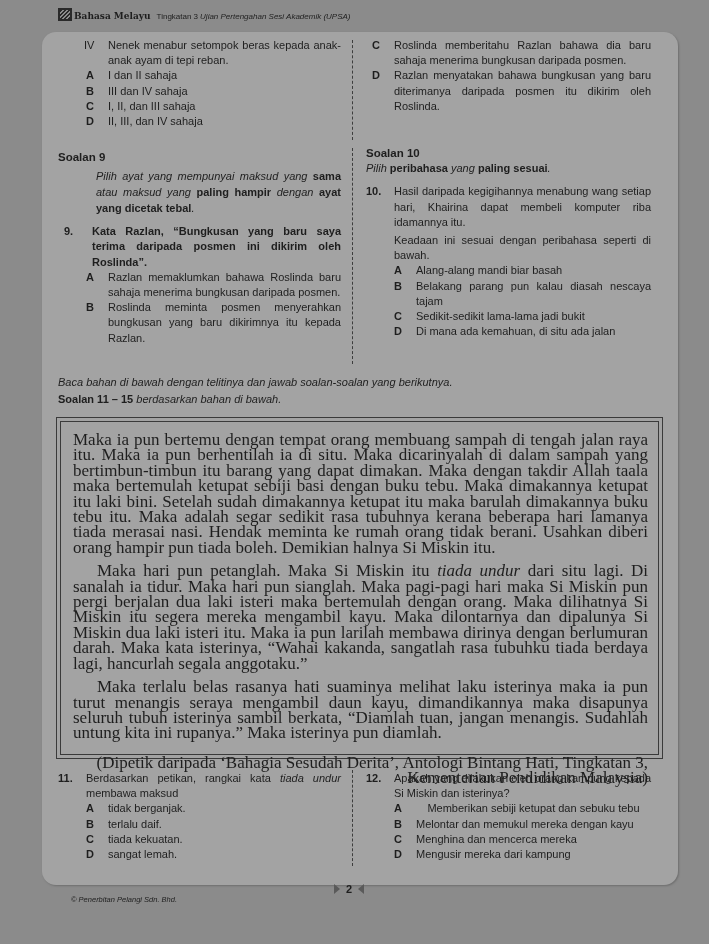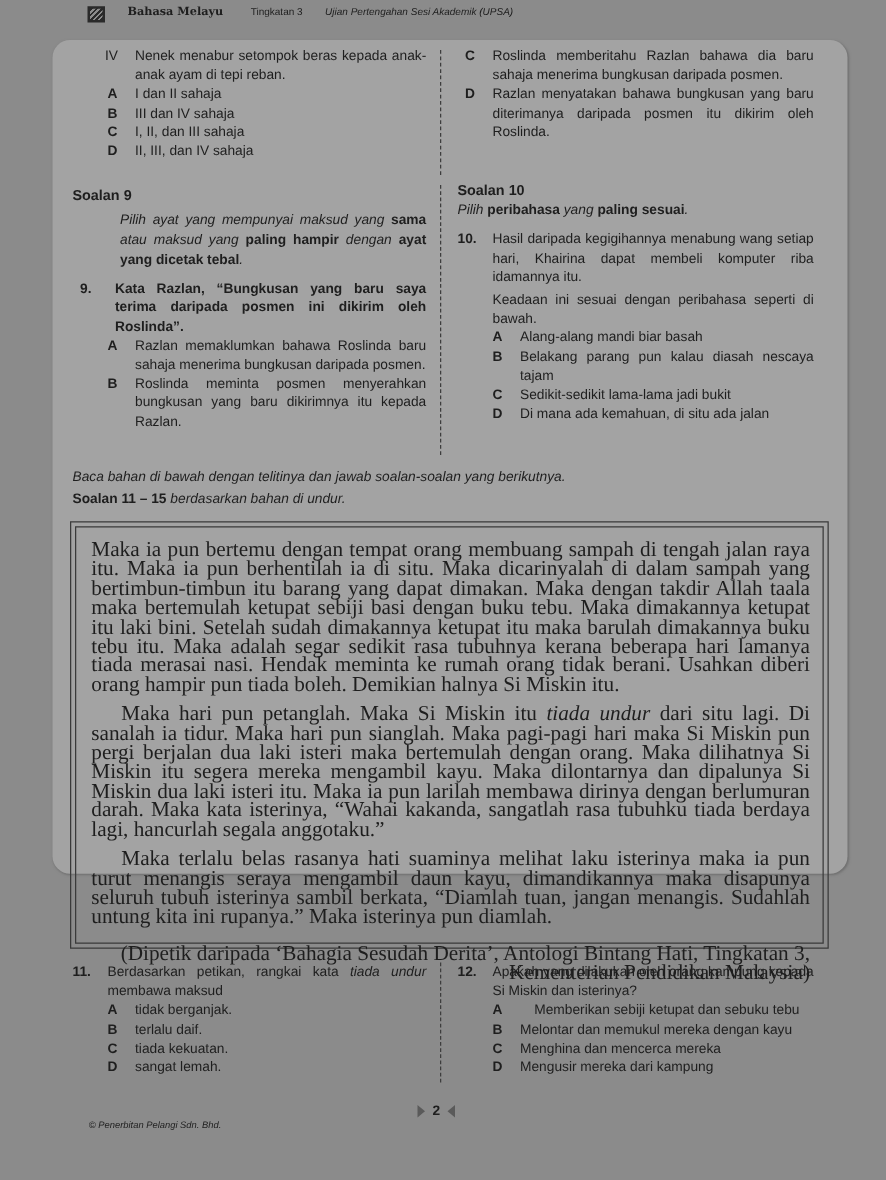--- a/index.html
+++ b/index.html
@@ -1,25 +1,25 @@
 <!DOCTYPE html>
 <html><head>
 <meta charset="utf-8">
 <style>
   html, body { margin:0; padding:0; }
   body { width:709px; height:944px; background:#8b8b8b; position:relative; overflow:hidden;
          font-family:"Liberation Sans", sans-serif; color:#1e1e1e; }
-  .header { position:absolute; left:58px; top:5px; height:16px; display:flex; align-items:flex-start; gap:18px; font-size:8.5px;margin-left:12px; }
+  .header { position:absolute; left:58px; top:5px; height:16px; display:flex; align-items:flex-end; gap:2px; font-size:8.5px; }
   .logo { width:14px; height:13px; background:#2a2a2a; position:relative; display:inline-block; }
   .logo::after { content:""; position:absolute; left:2px; top:2px; width:10px; height:9px;
      background:repeating-linear-gradient(135deg,#2a2a2a 0 1.5px,#8b8b8b 1.5px 3px); }
   .h-subject { font-family:"DejaVu Serif", serif; font-weight:bold; font-size:9px; margin-right:4px;}
   .h-level { font-size:8px; }
   .h-exam { font-style:italic; font-size:8px; }
-  .card { position:absolute; left:42px; top:32px; width:636px; height:667px; background:#a3a3a3;
+  .card { position:absolute; left:42px; top:32px; width:636px; height:853px; background:#a3a3a3;
           border-radius:14px; box-shadow: 1px 1px 2px #6e6e6e; }
   .col { position:absolute; font-size:11px; line-height:15.2px; }
   .left { left:16px; width:283px; }
   .right { left:324px; width:285px; }
   .divider { position:absolute; left:310px; width:0; border-left:1px dashed #3d3d3d; }
   .opt { display:flex; }
   .opt .k { width:22px; flex:none; font-weight:bold; }
   .opt .t { flex:1; text-align:justify; }
   .ind { padding-left:28px; }
   .ind .k { width:22px; }
@@ -136,21 +136,21 @@
         <span class="t">Sedikit-sedikit lama-lama jadi bukit</span>
       </div>
     <div class="opt ind">
         <span class="k">D</span>
         <span class="t">Di mana ada kemahuan, di situ ada jalan</span>
       </div>
   </div>
 
   <div class="passage-intro">
     <div class="inst">Baca bahan di bawah dengan telitinya dan jawab soalan-soalan yang berikutnya.</div>
-    <div><span class="b">Soalan 11 – 15</span><span class="inst"> berdasarkan bahan di undur.</span></div>
+    <div><span class="b">Soalan 11 – 15</span><span class="inst"> berdasarkan bahan di bawah.</span></div>
   </div>
 
   <div class="passage">
     <div class="passage-inner">
       <p>Maka ia pun bertemu dengan tempat orang membuang sampah di tengah jalan raya itu. Maka ia pun berhentilah ia di situ. Maka dicarinyalah di dalam sampah yang bertimbun-timbun itu barang yang dapat dimakan. Maka dengan takdir Allah taala maka bertemulah ketupat sebiji basi dengan buku tebu. Maka dimakannya ketupat itu laki bini. Setelah sudah dimakannya ketupat itu maka barulah dimakannya buku tebu itu. Maka adalah segar sedikit rasa tubuhnya kerana beberapa hari lamanya tiada merasai nasi. Hendak meminta ke rumah orang tidak berani. Usahkan diberi orang hampir pun tiada boleh. Demikian halnya Si Miskin itu.</p>
       <p class="indent"><span>Maka hari pun petanglah. Maka Si Miskin itu </span><i>tiada undur</i><span> dari situ lagi. Di sanalah ia tidur. Maka hari pun sianglah. Maka pagi-pagi hari maka Si Miskin pun pergi berjalan dua laki isteri maka bertemulah dengan orang. Maka dilihatnya Si Miskin itu segera mereka mengambil kayu. Maka dilontarnya dan dipalunya Si Miskin dua laki isteri itu. Maka ia pun larilah membawa dirinya dengan berlumuran darah. Maka kata isterinya, “Wahai kakanda, sangatlah rasa tubuhku tiada berdaya lagi, hancurlah segala anggotaku.”</span></p>
       <p class="indent">Maka terlalu belas rasanya hati suaminya melihat laku isterinya maka ia pun turut menangis seraya mengambil daun kayu, dimandikannya maka disapunya seluruh tubuh isterinya sambil berkata, “Diamlah tuan, jangan menangis. Sudahlah untung kita ini rupanya.” Maka isterinya pun diamlah.</p>
       <div class="source" style="margin-top:14px;">
         <div>(Dipetik daripada ‘Bahagia Sesudah Derita’, Antologi Bintang Hati, Tingkatan 3,</div>
         <div>Kementerian Pendidikan Malaysia)</div>

